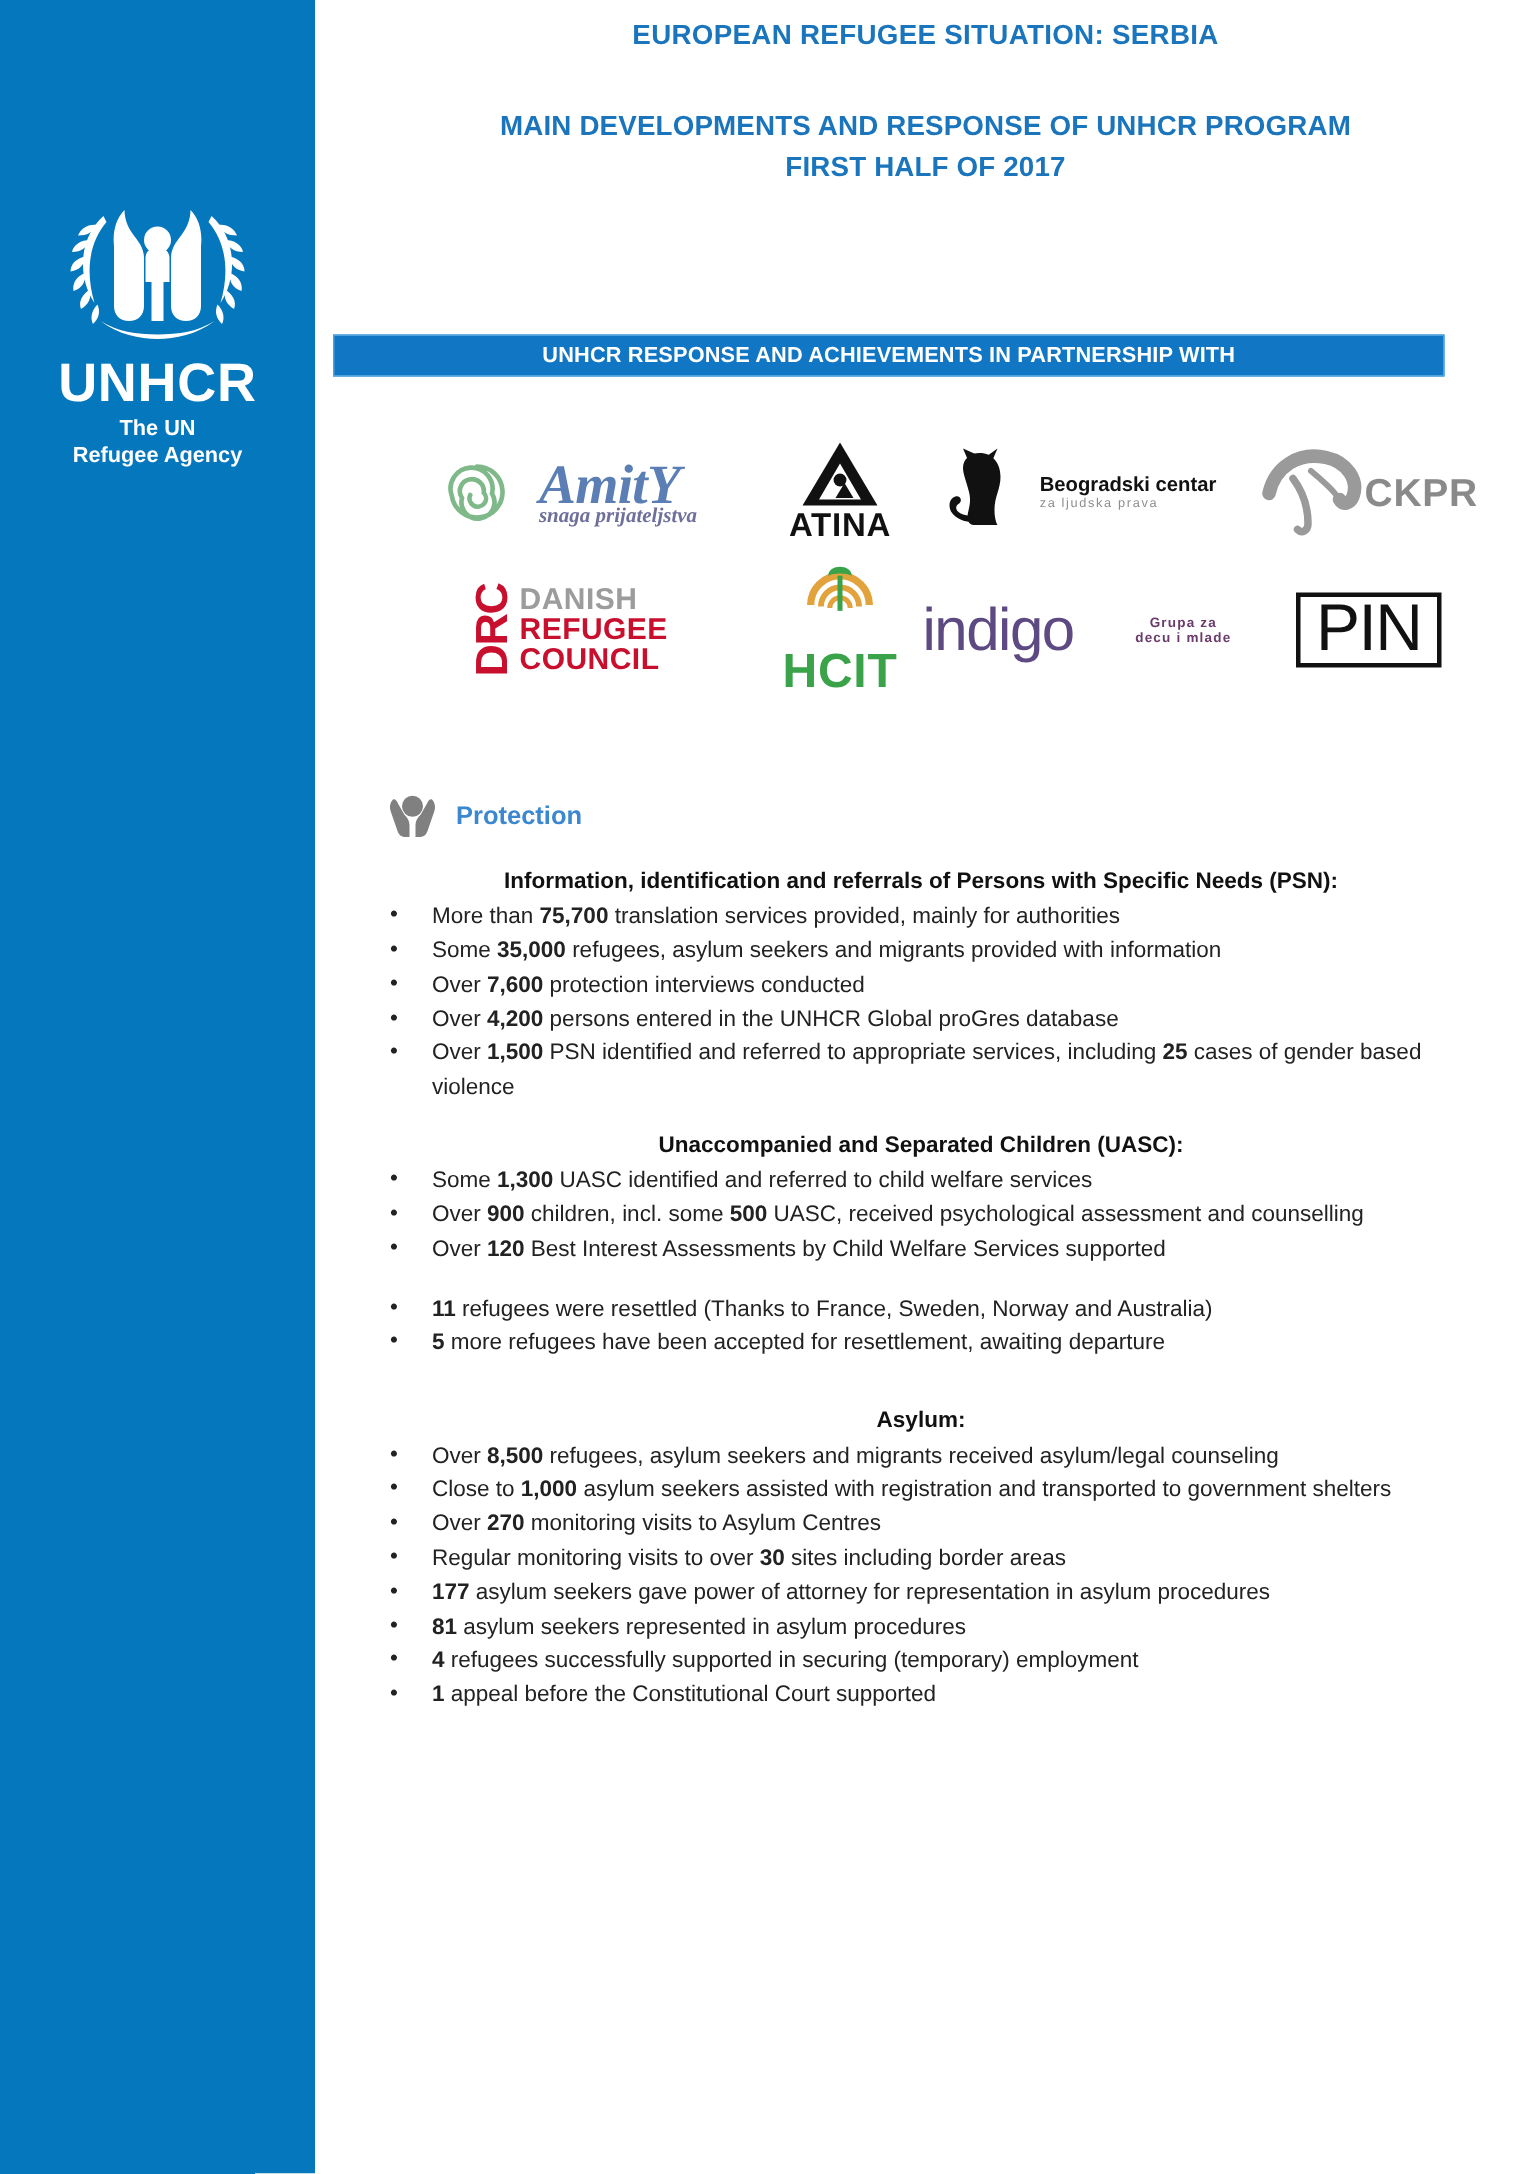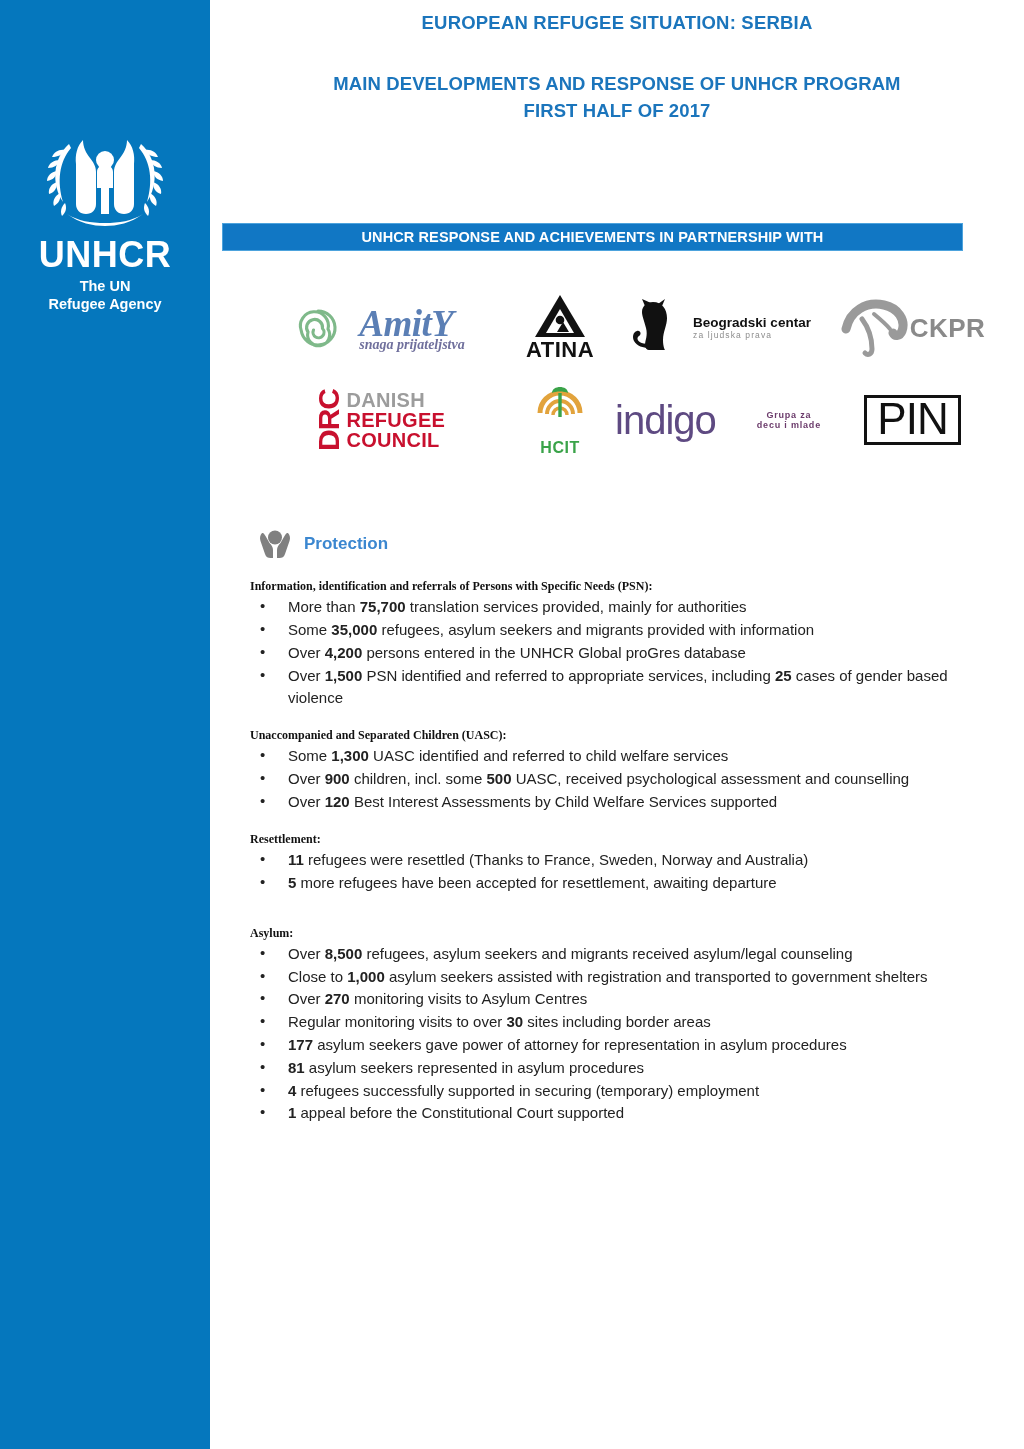--- a/index.html
+++ b/index.html
@@ -203,21 +203,21 @@
     font-weight: bold;
     font-size: 20px;
     color: #c8102e;
     letter-spacing: 0.3px;
   }
 
   
   .hcit-txt {
     font-family: "Liberation Sans", sans-serif;
     font-weight: bold;
-    font-size: 16px;
+    font-size: 32px;
     color: #3aa349;
     letter-spacing: 0.5px;
     text-align: center;
     margin-top: 12px;
   }
 
   
   .indigo-name {
     font-family: "Liberation Sans", sans-serif;
     font-size: 40px;
@@ -269,26 +269,27 @@
     color: #3b87d0;
   }
 
   .content {
     position: absolute;
     left: 40px;
     top: 578px;
     width: 728px;
   }
   .sec-title {
-    font-family: Liberation Serif, serif;
-    font-weight: bold;
-    font-size: 12px;
+    font-family: Liberation Sans, sans-serif;
+    font-weight: bold;
+    font-size: 15px;
     color: #111;
     margin: 0 0 2px 0;
     line-height: 1.35;
+    text-align: center;
   }
   ul.bullets {
     list-style: none;
     margin: 0 0 0 0;
     padding: 0;
   }
   ul.bullets li {
     position: relative;
     padding-left: 38px;
     font-family: "Liberation Sans", sans-serif;
@@ -460,32 +461,32 @@
       </g>
     </svg>
     <span class="protection-label">Protection</span>
   </div>
 
   <div class="content" id="sections-root">
       <div class="sec-title">Information, identification and referrals of Persons with Specific Needs (PSN):</div>
       <ul class="bullets">
         <li><span>More than </span><b>75,700</b><span> translation services provided, mainly for authorities</span></li>
         <li><span>Some </span><b>35,000</b><span> refugees, asylum seekers and migrants provided with information</span></li>
+        <li><span>Over </span><b>7,600</b><span> protection interviews conducted</span></li>
         <li><span>Over </span><b>4,200</b><span> persons entered in the UNHCR Global proGres database</span></li>
         <li><span>Over </span><b>1,500</b><span> PSN identified and referred to appropriate services, including </span><b>25</b><span> cases of gender based violence</span></li>
       </ul>
       <div class="gap-sm"></div>
       <div class="sec-title">Unaccompanied and Separated Children (UASC):</div>
       <ul class="bullets">
         <li><span>Some </span><b>1,300</b><span> UASC identified and referred to child welfare services</span></li>
         <li><span>Over </span><b>900</b><span> children, incl. some </span><b>500</b><span> UASC, received psychological assessment and counselling</span></li>
         <li><span>Over </span><b>120</b><span> Best Interest Assessments by Child Welfare Services supported</span></li>
       </ul>
       <div class="gap-sm"></div>
-      <div class="sec-title">Resettlement:</div>
       <ul class="bullets">
         <li><b>11</b><span> refugees were resettled (Thanks to France, Sweden, Norway and Australia)</span></li>
         <li><b>5</b><span> more refugees have been accepted for resettlement, awaiting departure</span></li>
       </ul>
       <div class="gap-md"></div>
       <div class="sec-title">Asylum:</div>
       <ul class="bullets justified">
         <li><span>Over </span><b>8,500</b><span> refugees, asylum seekers and migrants received asylum/legal counseling</span></li>
         <li><span>Close to </span><b>1,000</b><span> asylum seekers assisted with registration and transported to government shelters</span></li>
         <li><span>Over </span><b>270</b><span> monitoring visits to Asylum Centres</span></li>

